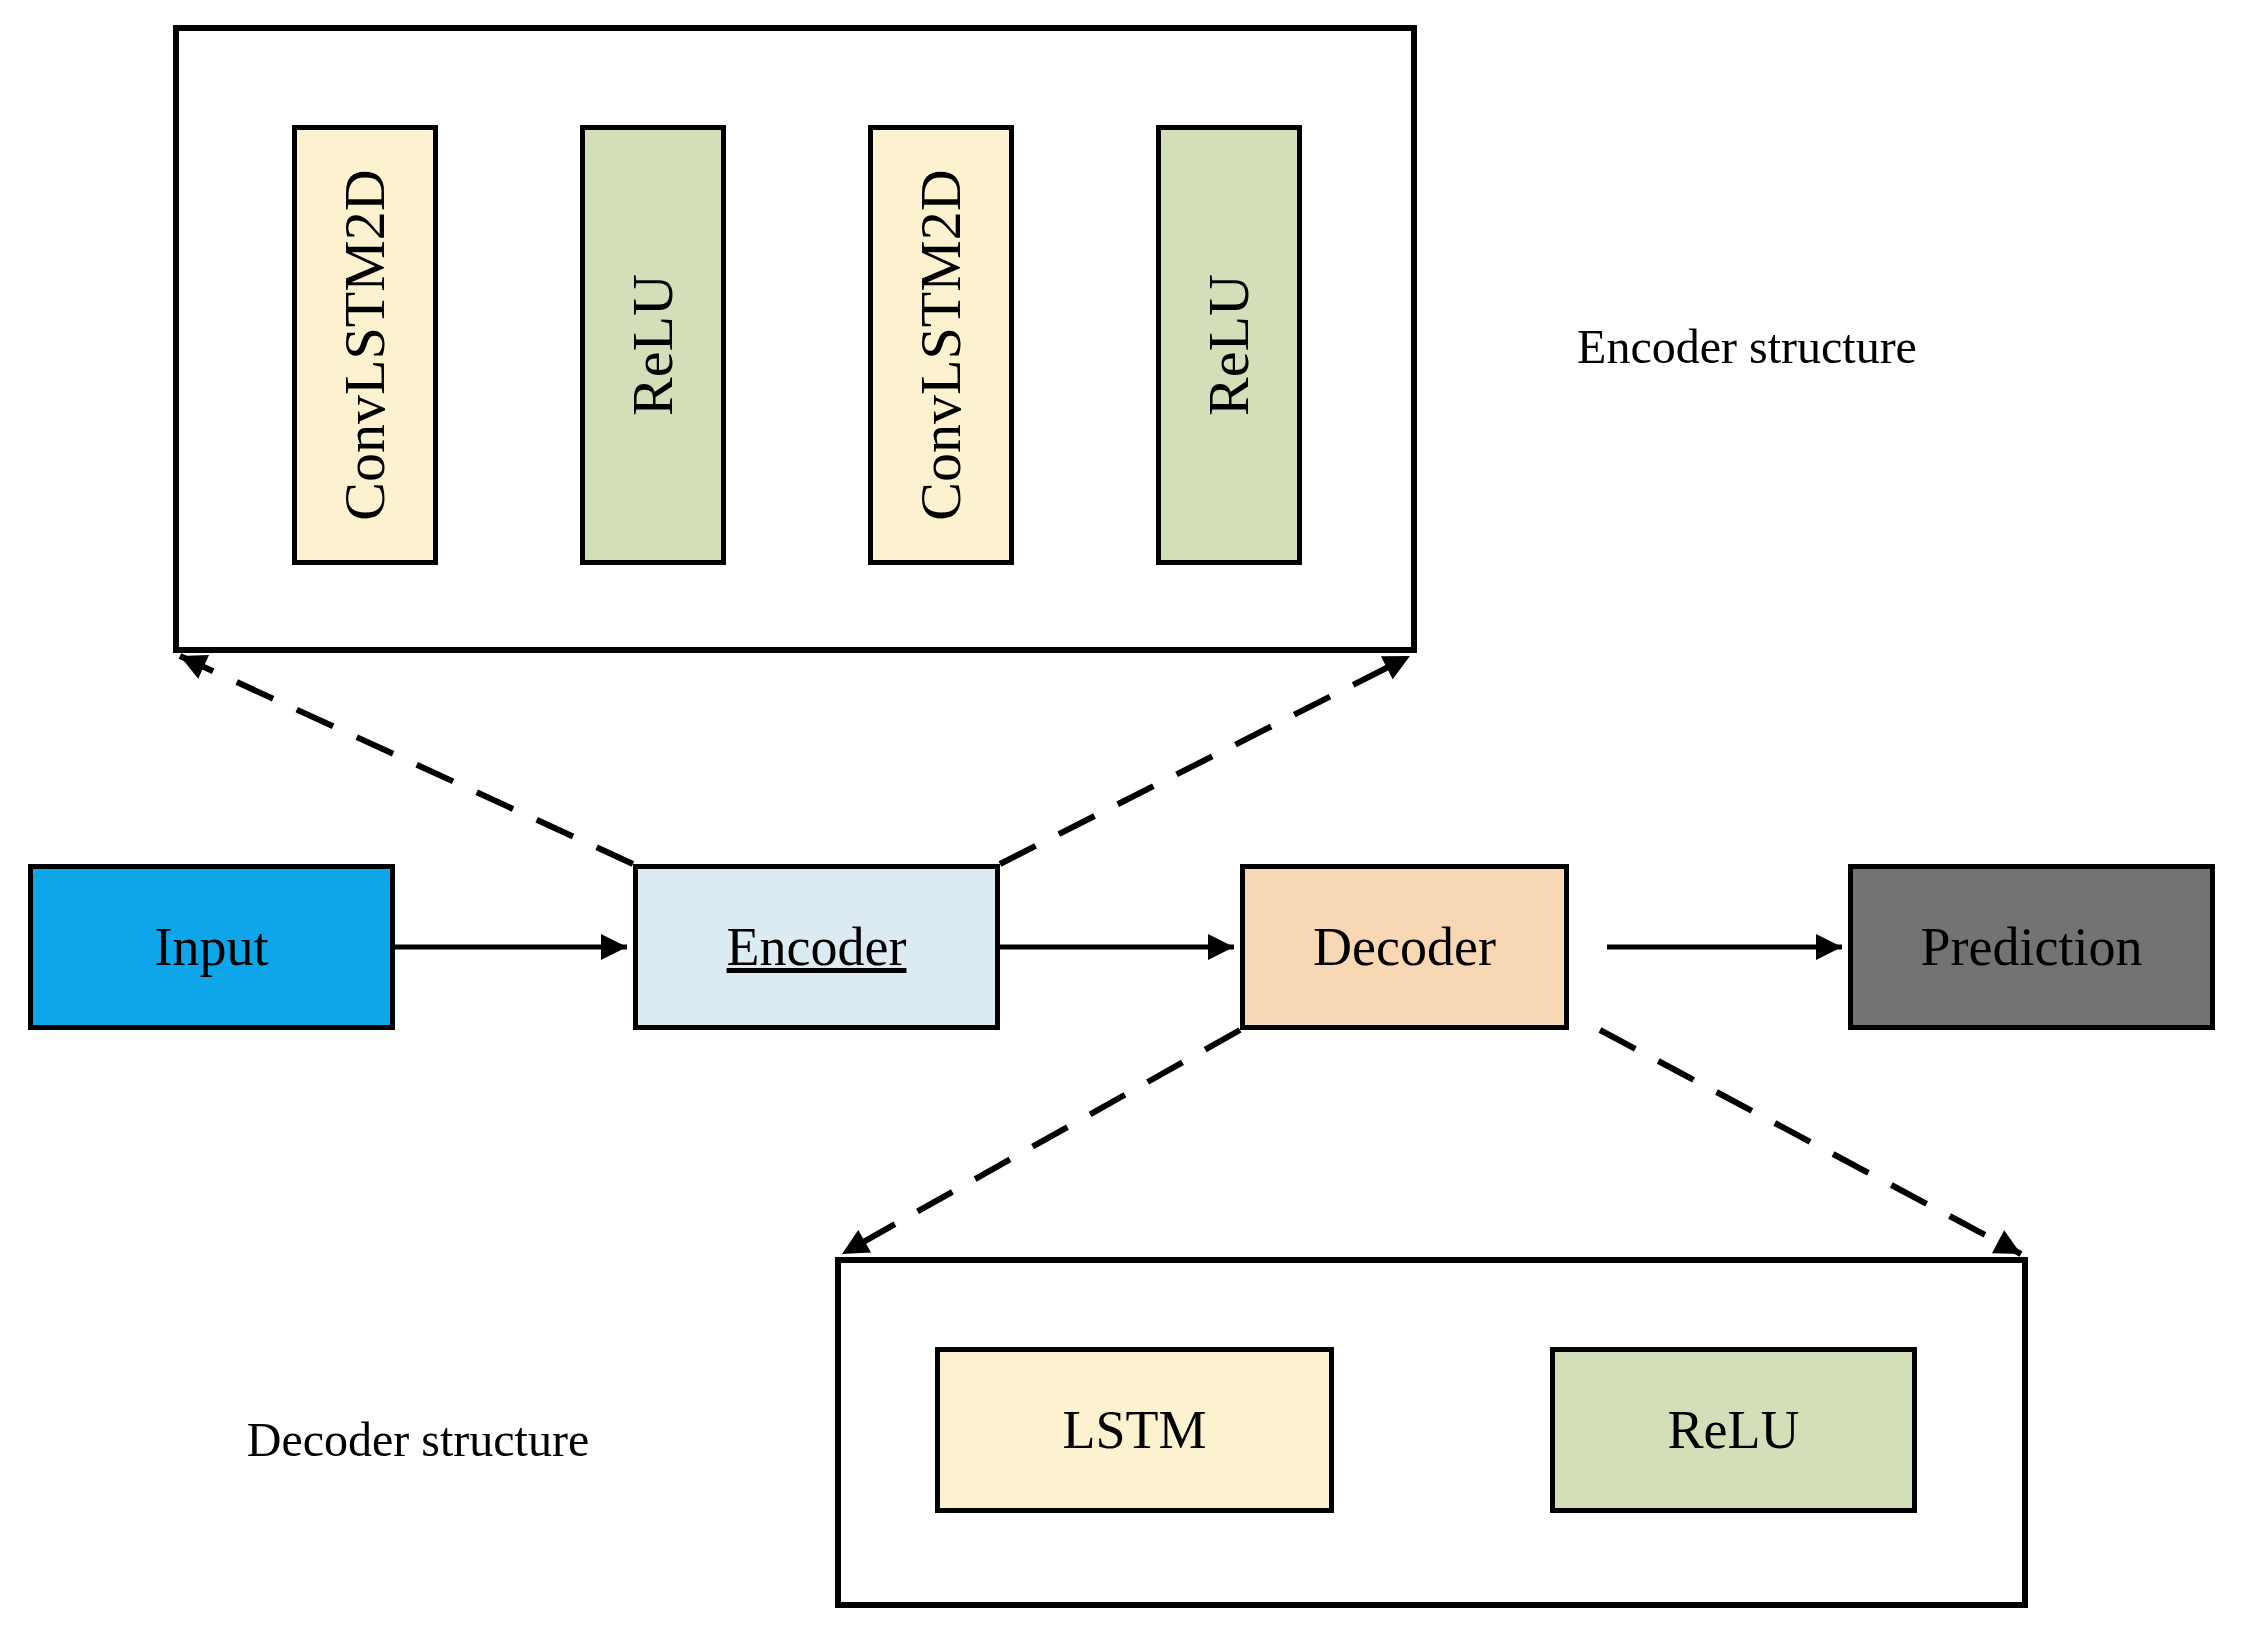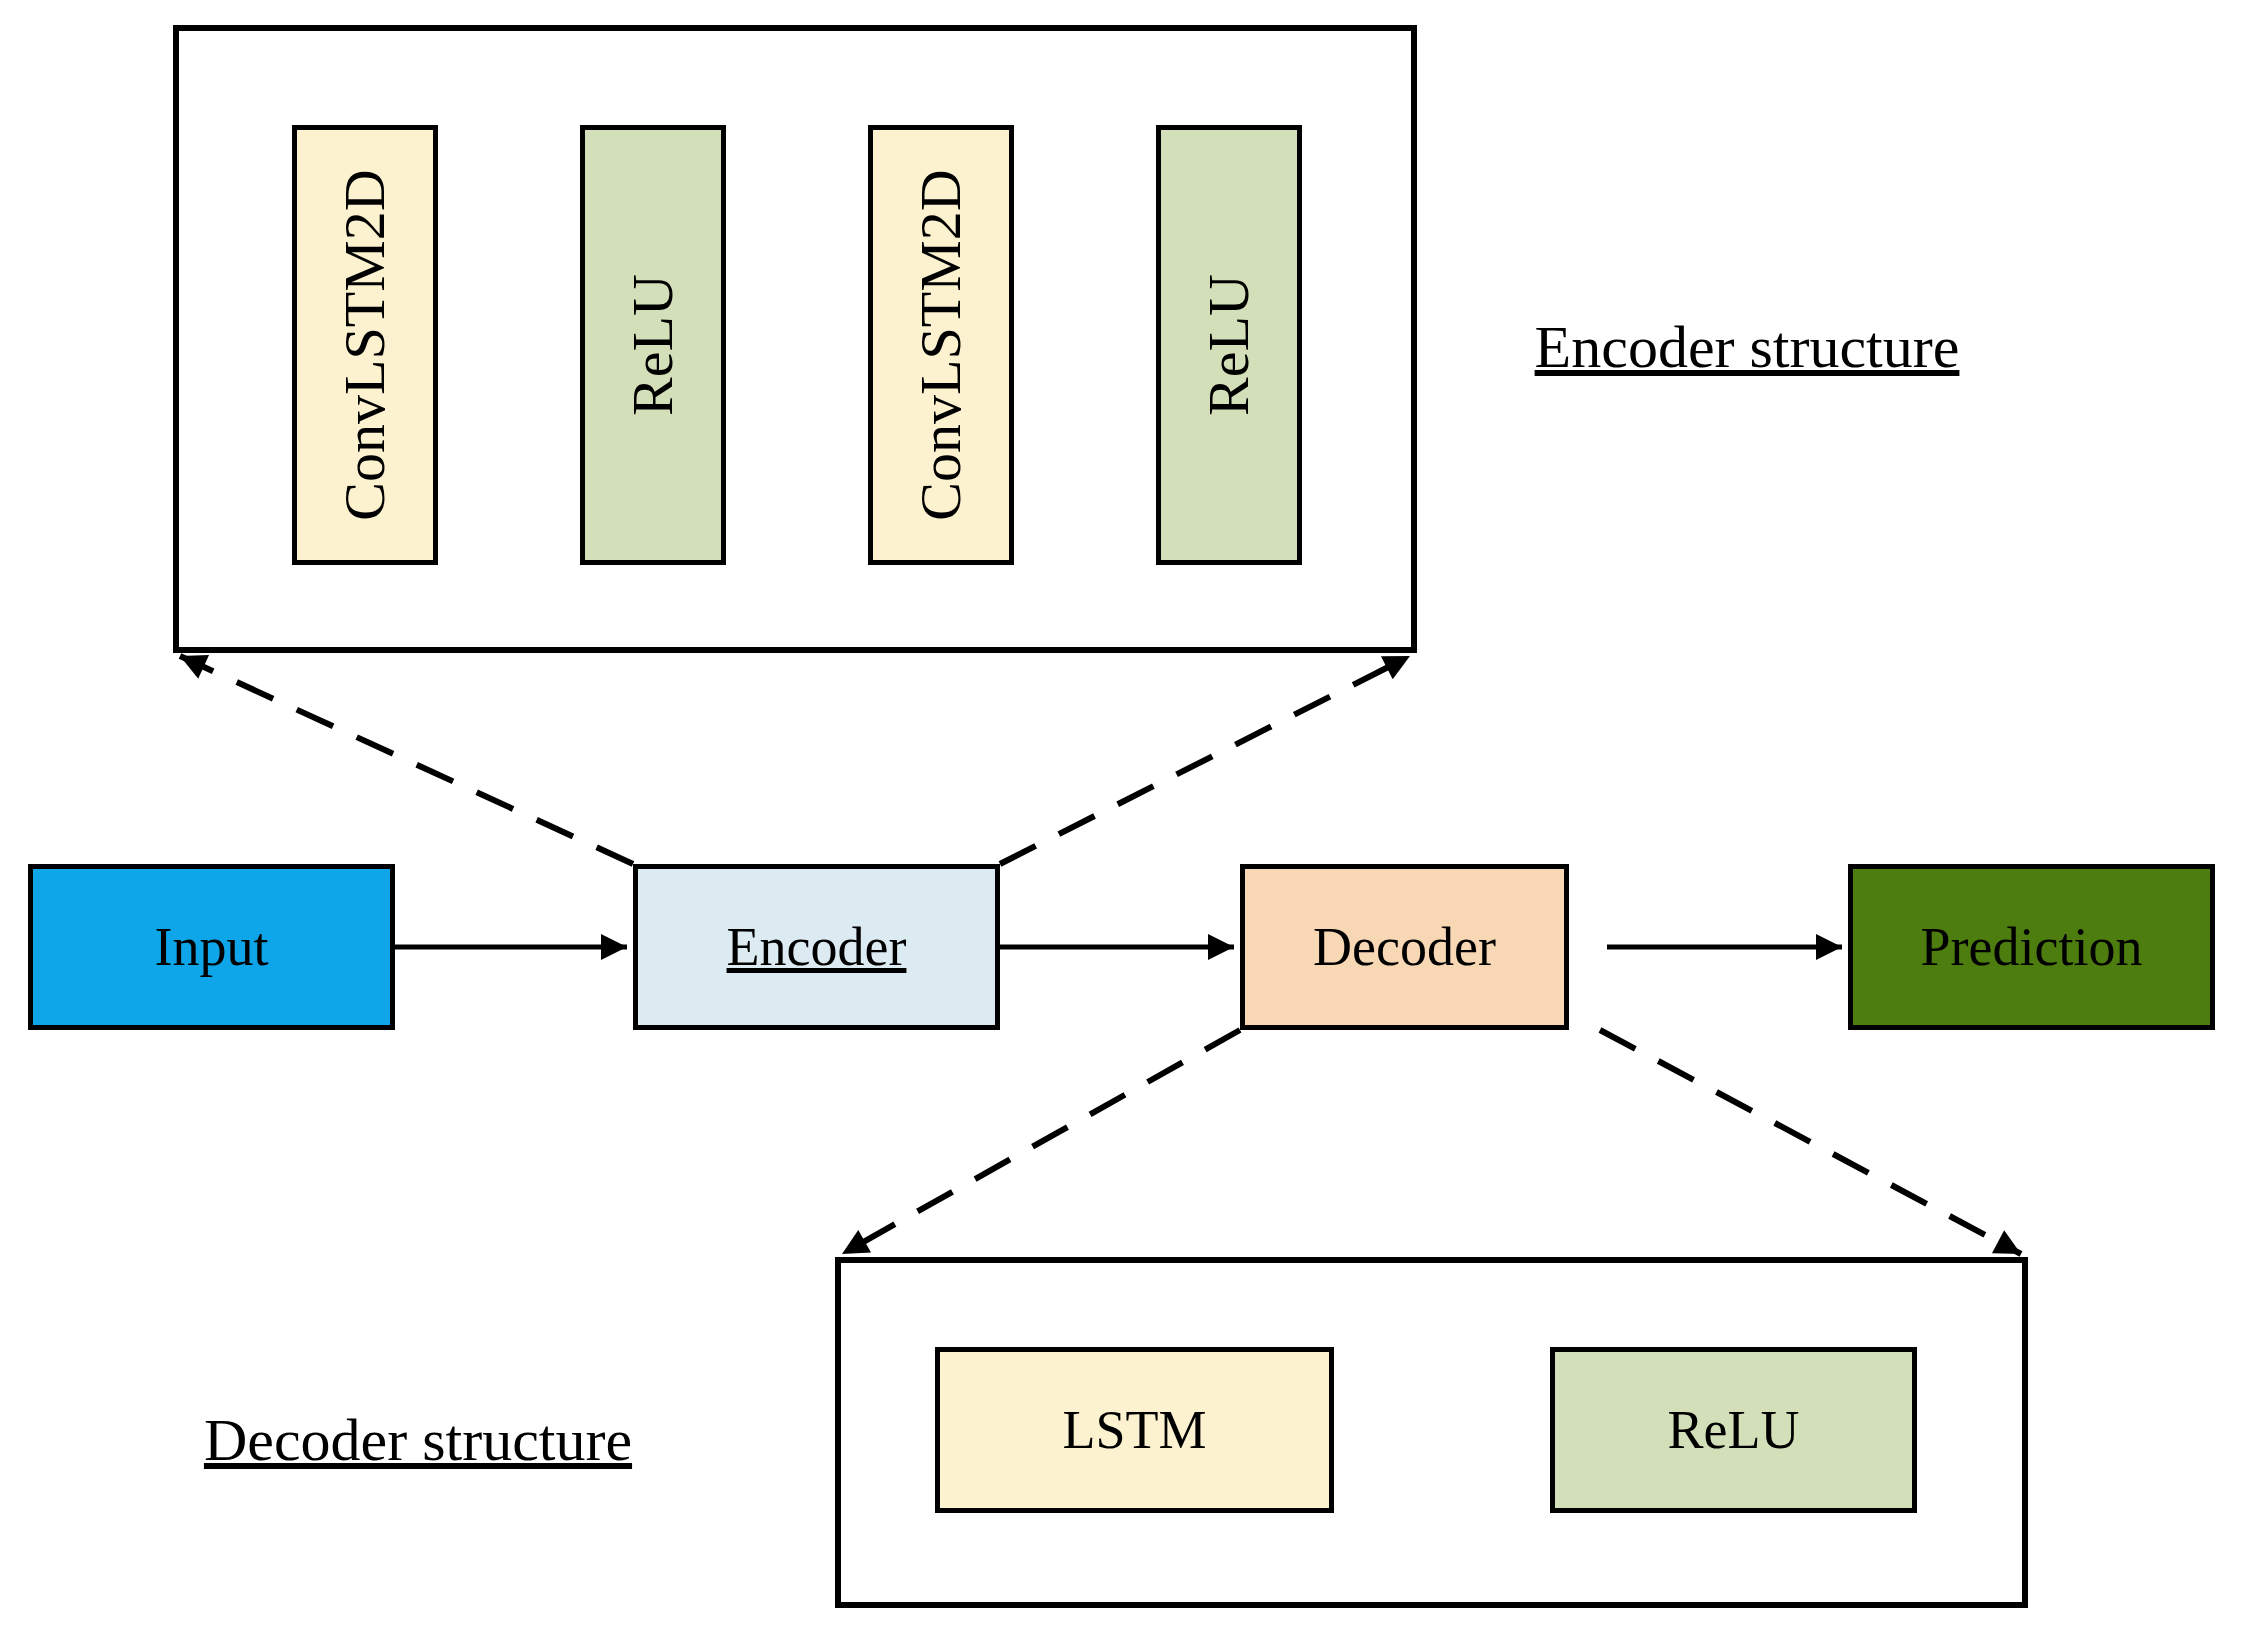--- a/index.html
+++ b/index.html
@@ -34,25 +34,24 @@
     font-size: 54px;
     line-height: 1;
     white-space: nowrap;
   }
   .vnode .lbl {
     font-size: 58px;
     transform: rotate(-90deg);
   }
   .struct-title {
     position: absolute;
-    font-size: 60px;
+    font-size: 48px;
     line-height: 1;
     white-space: nowrap;
     transform: translate(-50%, -50%);
-    text-decoration: underline;
   }
   svg.overlay {
     position: absolute;
     left: 0;
     top: 0;
     width: 2241px;
     height: 1639px;
     pointer-events: none;
   }
   svg .solid-line {
@@ -115,21 +114,21 @@
 
   <div class="node" style="left: 28px; top: 864px; width: 367px; height: 166px; background-color: #0ea5e9;">
     <span class="lbl">Input</span>
   </div>
   <div class="node" style="left: 633px; top: 864px; width: 367px; height: 166px; background-color: rgb(220, 235, 242); text-decoration: underline;">
     <span class="lbl">Encoder</span>
   </div>
   <div class="node" style="left: 1240px; top: 864px; width: 329px; height: 166px; background-color: rgb(248, 215, 180);">
     <span class="lbl">Decoder</span>
   </div>
-  <div class="node" style="left: 1848px; top: 864px; width: 367px; height: 166px; background-color: #4d7c0f;">
+  <div class="node" style="left: 1848px; top: 864px; width: 367px; height: 166px; background-color: #737373;">
     <span class="lbl">Prediction</span>
   </div>
 
   <div class="container-box" style="left:835px; top:1257px; width:1193px; height:351px;"></div>
 
   <div class="node" style="left: 935px; top: 1347px; width: 399px; height: 166px; background-color: rgb(252, 242, 208);">
     <span class="lbl">LSTM</span>
   </div>
   <div class="node" style="left: 1550px; top: 1347px; width: 367px; height: 166px; background-color: rgb(211, 223, 184);">
     <span class="lbl">ReLU</span>

